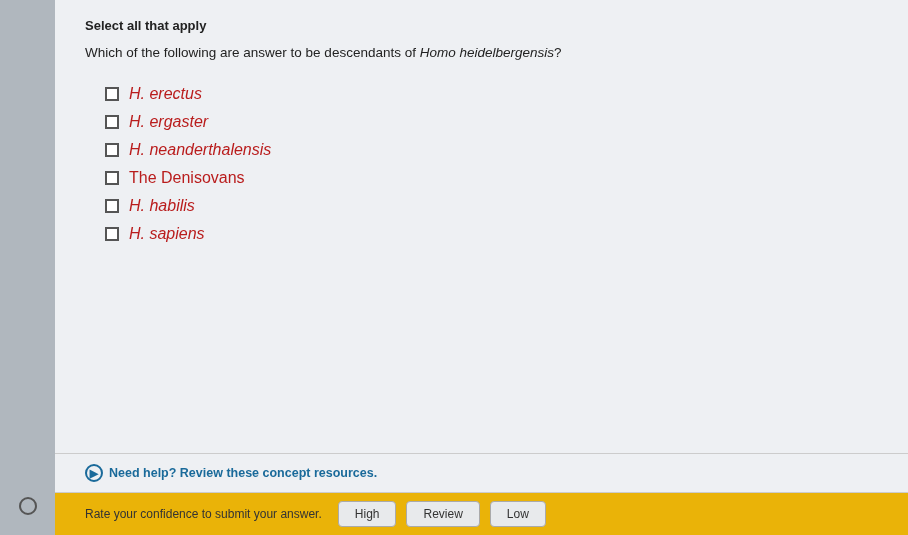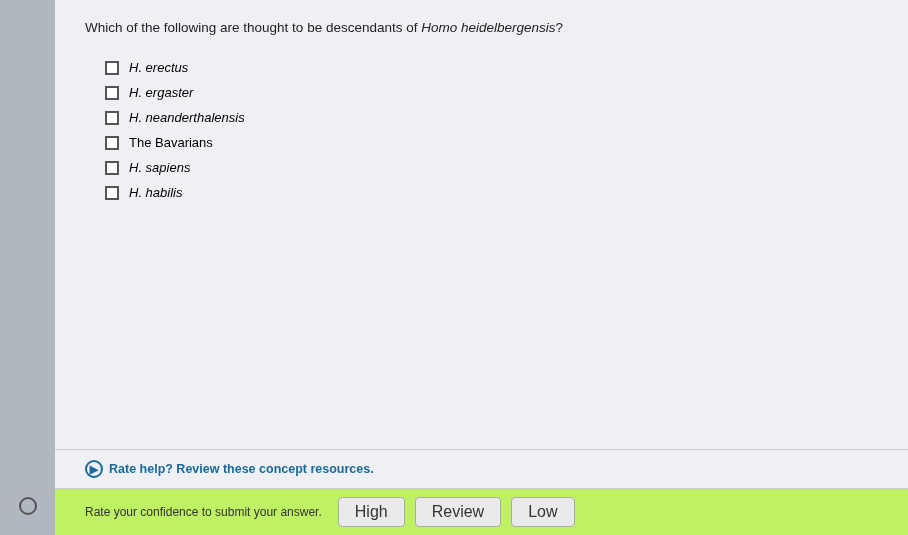--- a/index.html
+++ b/index.html
@@ -89,22 +89,22 @@
       border: 2px solid #555;
       background: #fff;
       flex-shrink: 0;
       cursor: pointer;
       appearance: none;
       -webkit-appearance: none;
       display: inline-block;
     }
 
     .option-label {
-      font-size: 13px;
-      color: #000000;
+      font-size: 16px;
+      color: #b91c1c;
     }
 
     .option-label.italic-text {
       font-style: italic;
     }
 
     .help-section {
       border-top: 1px solid #ccc;
       padding: 10px 30px;
       background: #eef0f3;
@@ -131,87 +131,88 @@
       justify-content: center;
       font-size: 11px;
       color: #1a6a9a;
       font-weight: bold;
       flex-shrink: 0;
     }
 
     .footer-bar {
       border-top: 1px solid #ccc;
       padding: 8px 30px;
-      background: #bef264;
+      background: #eab308;
       display: flex;
       align-items: center;
       gap: 10px;
     }
 
     .rate-label {
       font-size: 12px;
       color: #333;
       margin-right: 6px;
     }
 
     .confidence-btn {
       padding: 5px 16px;
       border: 1px solid #aaa;
       background: #e8eaec;
       border-radius: 4px;
-      font-size: 16px;
+      font-size: 12px;
       color: #333;
       cursor: pointer;
     }
   </style>
 </head>
 <body>
 
 <div class="left-sidebar">
   <div class="circle-icon"></div>
 </div>
 
 <div class="main-content">
   <div class="question-area">
+    <div class="select-all-label">Select all that apply</div>
     <div class="question-text">
-      <span>Which of the following are thought to be descendants of </span><em>Homo heidelbergensis</em><span>?</span>
+      <span>Which of the following are answer to be descendants of </span><em>Homo heidelbergensis</em><span>?</span>
     </div>
 
     <ul class="options-list">
       <li class="option-item">
         <input type="checkbox" class="option-checkbox" style="">
         <span class="option-label italic-text">H. erectus</span>
       </li>
       <li class="option-item">
         <input type="checkbox" class="option-checkbox" style="">
         <span class="option-label italic-text">H. ergaster</span>
       </li>
       <li class="option-item">
         <input type="checkbox" class="option-checkbox" style="">
         <span class="option-label italic-text">H. neanderthalensis</span>
       </li>
       <li class="option-item">
         <input type="checkbox" class="option-checkbox" style="">
-        <span class="option-label">The Bavarians</span>
+        <span class="option-label">The Denisovans</span>
+      </li>
+      <li class="option-item">
+        <input type="checkbox" class="option-checkbox" style="">
+        <span class="option-label italic-text">H. habilis</span>
       </li>
       <li class="option-item">
         <input type="checkbox" class="option-checkbox" style="">
         <span class="option-label italic-text">H. sapiens</span>
-      </li>
-      <li class="option-item">
-        <input type="checkbox" class="option-checkbox" style="">
-        <span class="option-label italic-text">H. habilis</span>
       </li>
     </ul>
   </div>
 
   <div class="help-section">
     <a class="help-link">
       <div class="help-circle">▶</div>
-      <span>Rate help? Review these concept resources.</span>
+      <span>Need help? Review these concept resources.</span>
     </a>
   </div>
 
   <div class="footer-bar">
     <span class="rate-label">Rate your confidence to submit your answer.</span>
     <button class="confidence-btn">High</button>
     <button class="confidence-btn">Review</button>
     <button class="confidence-btn">Low</button>
   </div>
 </div>

